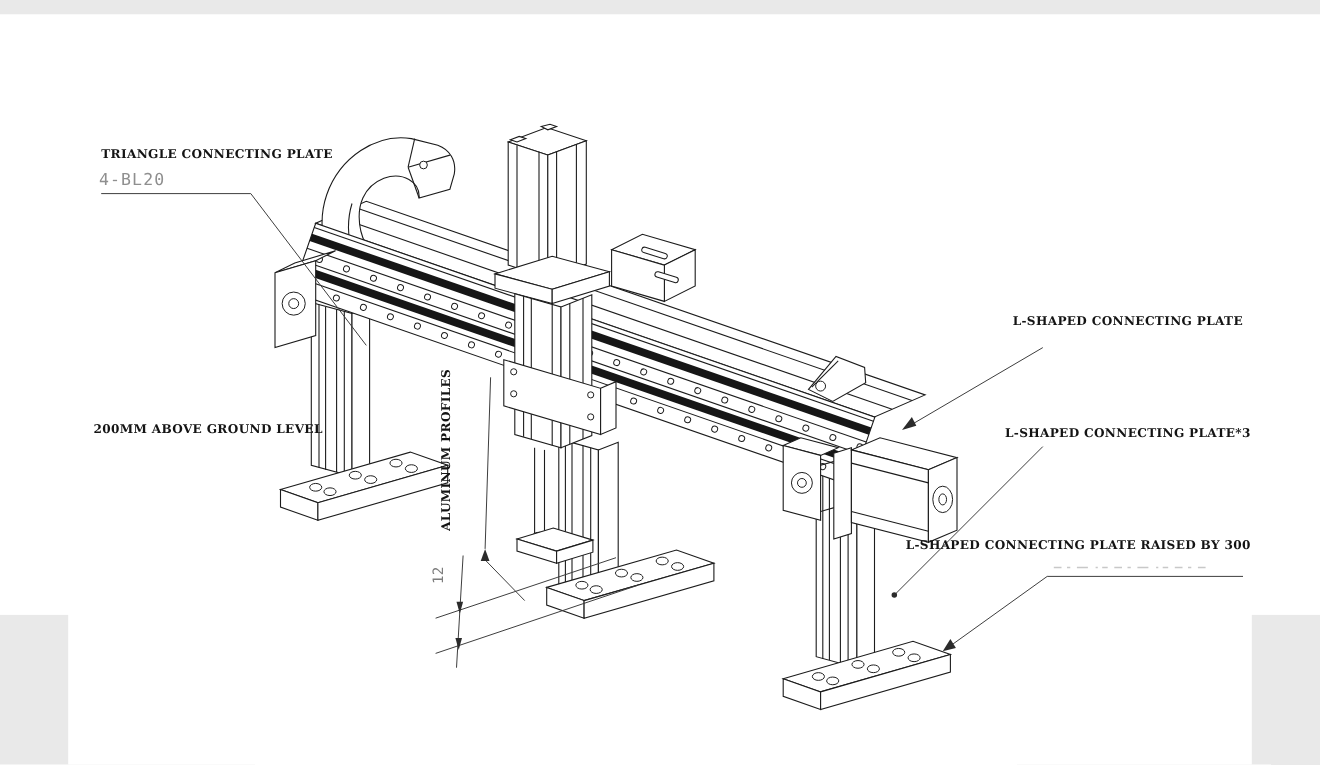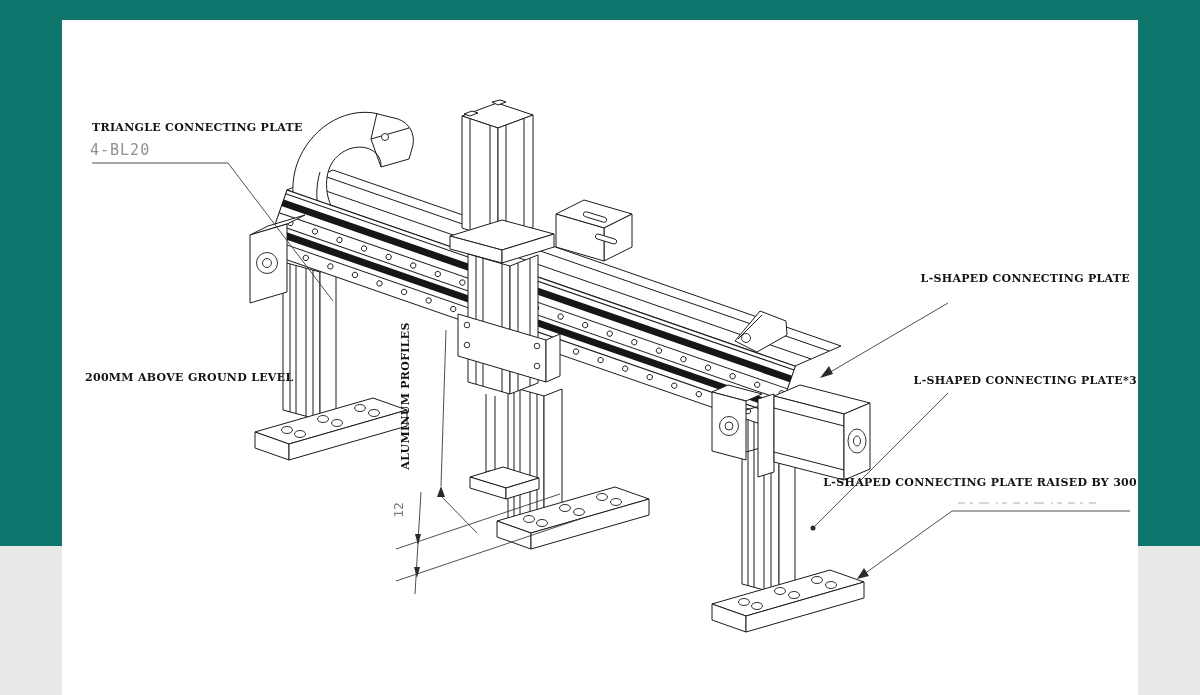--- a/index.html
+++ b/index.html
@@ -1,17 +1,17 @@
 <!DOCTYPE html>
 <html><head>
 <meta charset="utf-8">
 <style>
   html,body{margin:0;padding:0;}
   body{width:1200px;height:695px;overflow:hidden;background:#e9e9e9;font-family:"DejaVu Serif",serif;}
-  .page{position:relative;width:1200px;height:546px;background:#0f766e;}
+  .page{position:relative;width:1200px;height:546px;background:#ffffff;margin-top:13px;}
   .canvas{position:absolute;left:62px;top:20px;width:1076px;height:675px;background:#ffffff;}
   svg{position:absolute;left:0;top:0;}
   .ln{stroke:#1c1c1c;fill:none;stroke-width:1;}
   .fw{fill:#ffffff;stroke:#1c1c1c;stroke-width:1;}
   .fd{fill:#161616;stroke:none;}
   .hole{fill:#ffffff;stroke:#1c1c1c;stroke-width:0.9;}
   .ldr{stroke:#3c3c3c;fill:none;stroke-width:0.9;}
   .arw{fill:#2b2b2b;stroke:none;}
   .lbl{font-family:"DejaVu Serif",serif;font-weight:700;font-size:11px;fill:#141414;letter-spacing:0.3px;}
   .cad{font-family:"DejaVu Sans Mono",monospace;font-size:15px;fill:#8f8f8f;letter-spacing:1px;}

